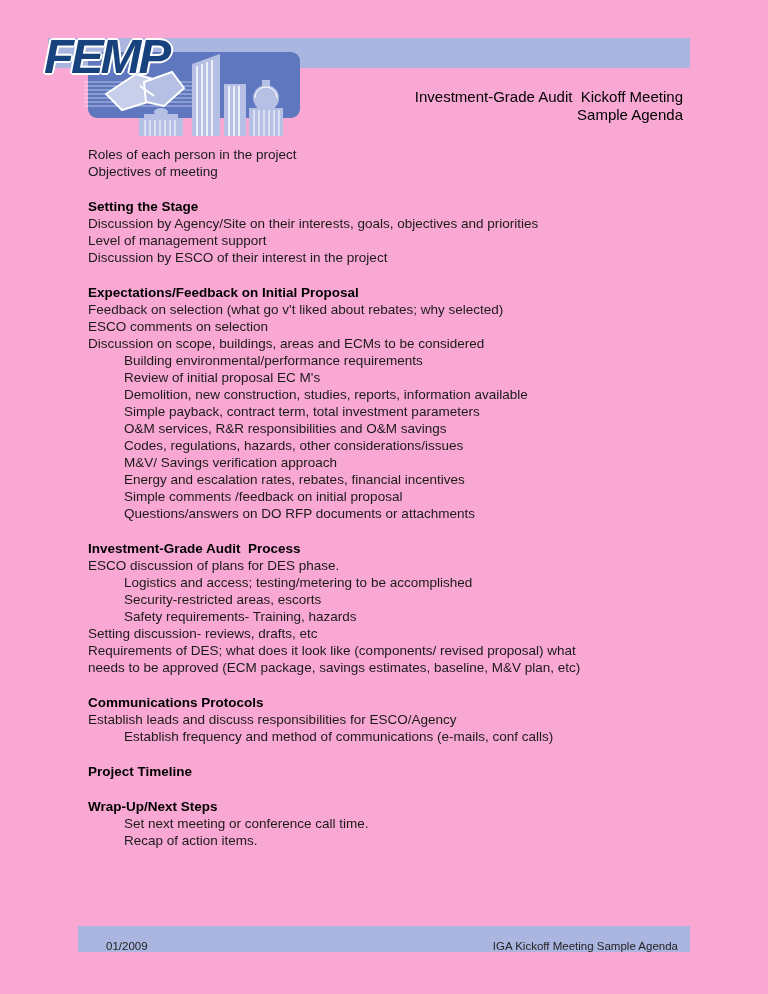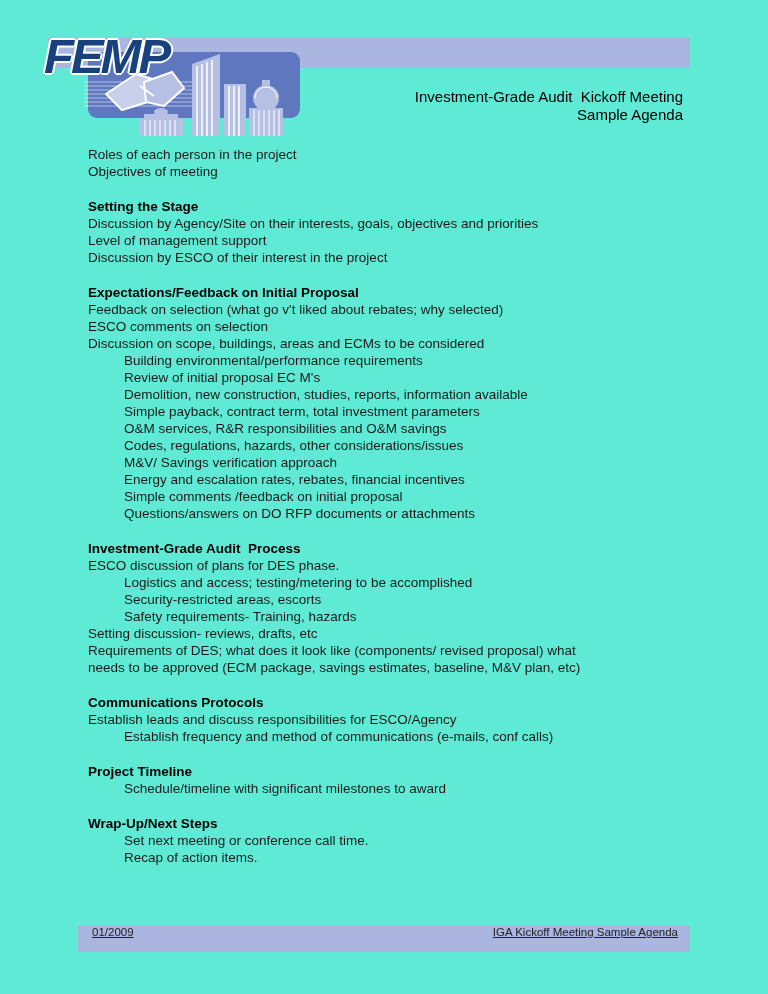--- a/index.html
+++ b/index.html
@@ -1,19 +1,19 @@
 <!DOCTYPE html>
 <html><head>
 <meta charset="utf-8">
 <style>
   html,body{margin:0;padding:0;background:#ffffff;}
   #page{
     position:relative;
     width:768px;height:994px;
-    background:#5eead4;
+    background:#f9a8d4;
     overflow:hidden;
     font-family:"Liberation Sans","DejaVu Sans",sans-serif;
     color:#222;
   }
   
   #header{position:absolute;top:0;left:0;width:768px;height:146px;}
   #banner{
     position:absolute;top:38px;left:48px;width:642px;height:30px;
   }
   #logo{position:absolute;top:36px;left:44px;width:260px;height:108px;}
@@ -35,23 +35,23 @@
     position:absolute;top:146px;left:88px;width:640px;
     font-size:13.5px;line-height:17px;color:#1a1a1a;
   }
   .section{margin:0 0 18px 0;}
   .heading{font-weight:bold;color:#000;white-space:pre;}
   .line{white-space:pre;}
   .indent-1{padding-left:36px;}
   
   #footer{
     position:absolute;top:926px;left:78px;width:612px;height:26px;
-    display:flex;align-items:flex-start;justify-content:space-between;
-    box-sizing:border-box;padding:0 12px 0 14px;
-    font-size:11.5px;color:#222;text-decoration:underline;
+    display:flex;align-items:flex-end;justify-content:space-between;
+    box-sizing:border-box;padding:0 12px 0 28px;
+    font-size:11.5px;color:#222;
   }
 </style>
 </head>
 <body>
 
 <div id="page">
 
   <div id="header">
     <div id="banner" style="background: rgb(170, 182, 224);"></div>
 
@@ -171,21 +171,20 @@
         <div class="line">Requirements of DES; what does it look like (components/ revised proposal) what</div>
         <div class="line">needs to be approved (ECM package, savings estimates, baseline, M&amp;V plan, etc)</div>
       </div>
       <div class="section">
         <div class="heading">Communications Protocols</div>
         <div class="line">Establish leads and discuss responsibilities for ESCO/Agency</div>
         <div class="line indent-1">Establish frequency and method of communications (e-mails, conf calls)</div>
       </div>
       <div class="section">
         <div class="heading">Project Timeline</div>
-        <div class="line indent-1">Schedule/timeline with significant milestones to award</div>
       </div>
       <div class="section">
         <div class="heading">Wrap-Up/Next Steps</div>
         <div class="line indent-1">Set next meeting or conference call time.</div>
         <div class="line indent-1">Recap of action items.</div>
       </div>
     </div>
 
   <div id="footer" style="background: rgb(170, 182, 224);">
     <span>01/2009</span>

